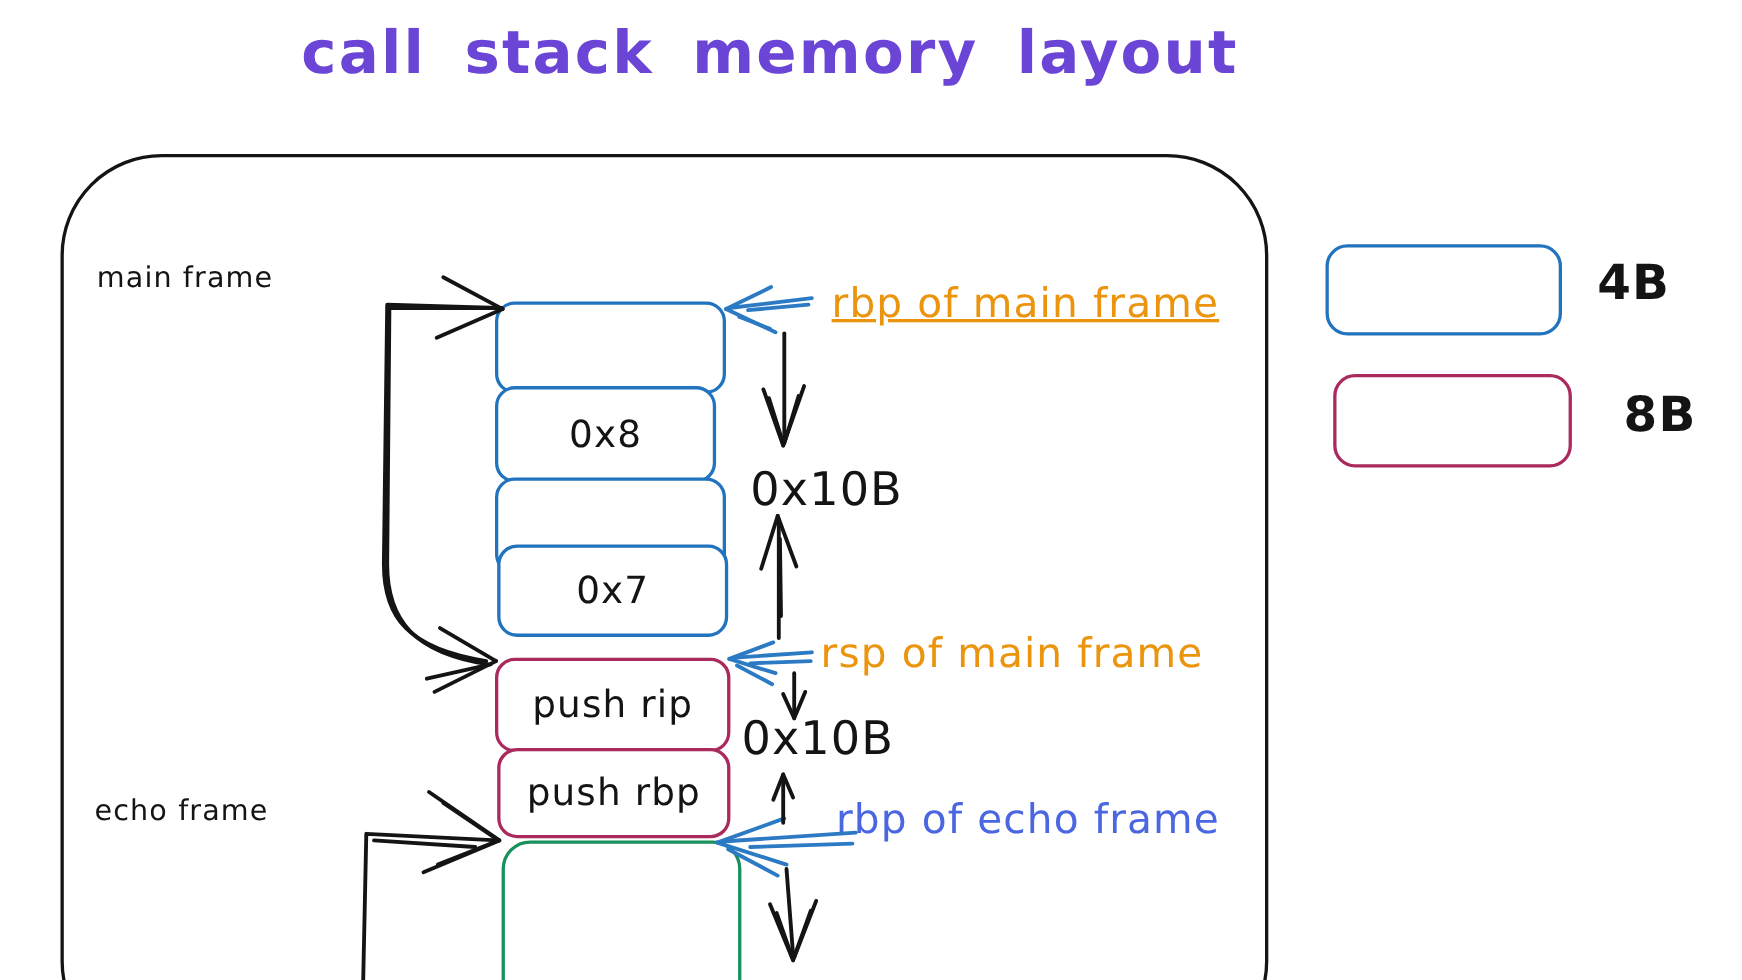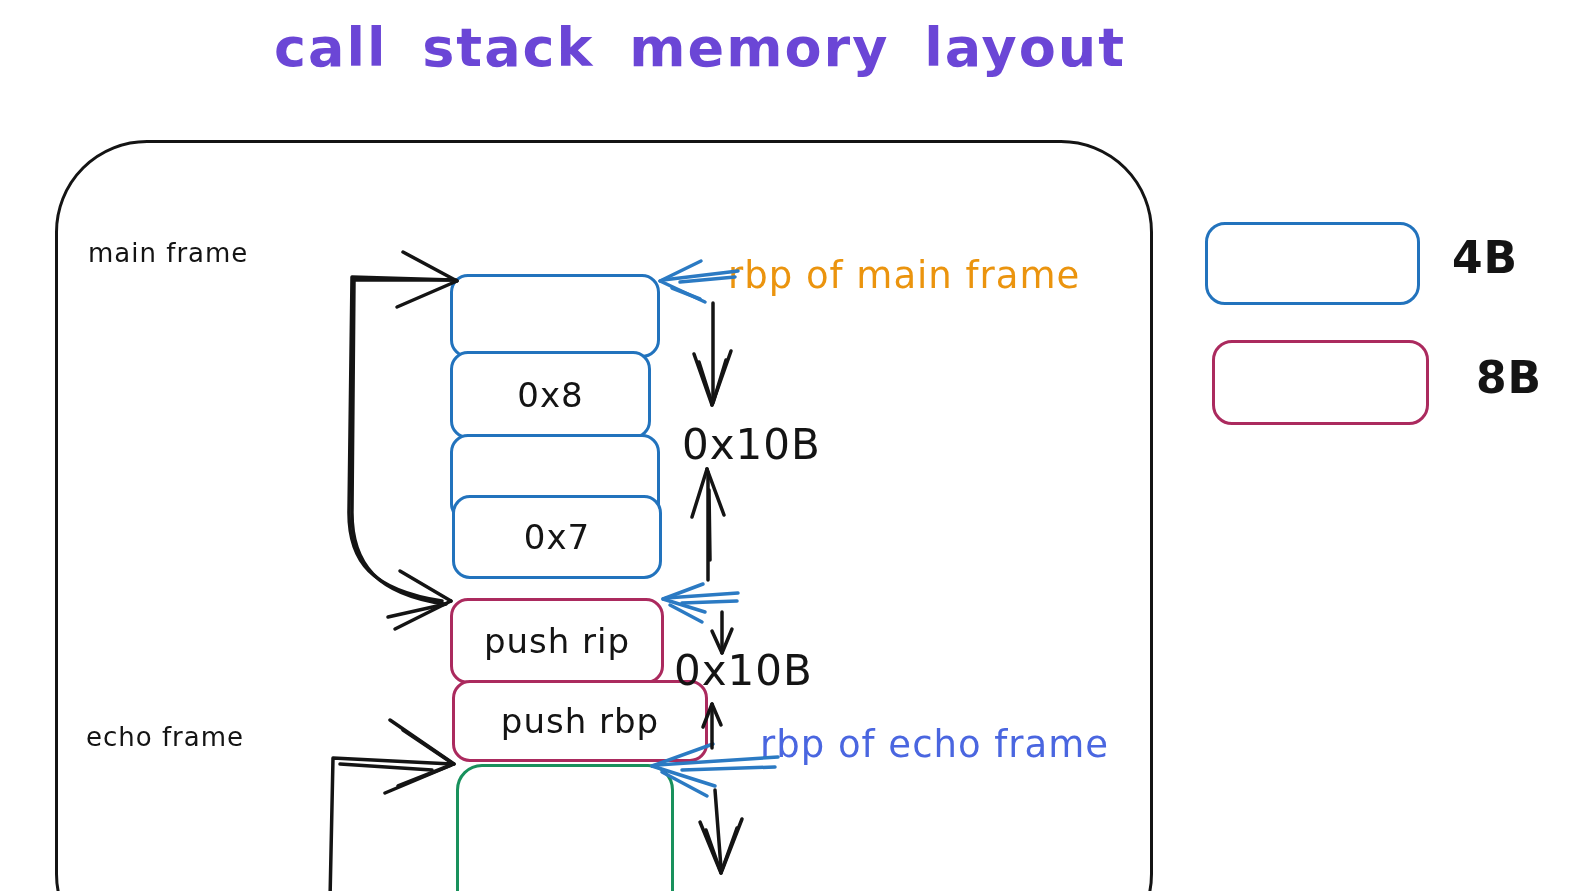--- a/index.html
+++ b/index.html
@@ -55,31 +55,32 @@
   </div>
   <div class="abs slot" style="left:450px;top:434px;width:210px;height:88px;">
     <span></span>
   </div>
   <div class="abs slot" style="left:452px;top:495px;width:210px;height:84px;">
     <span>0x7</span>
   </div>
   <div class="abs slot crimson" style="left:450px;top:598px;width:214px;height:86px;">
     <span>push rip</span>
   </div>
-  <div class="abs slot crimson" style="left:452px;top:680px;width:256px;height:82px;">
+  <div class="abs slot crimson" style="left:452px;top:680px;width:212px;height:82px;">
     <span>push rbp</span>
   </div>
   <div class="abs slot green" style="left:456px;top:764px;width:218px;height:230px;">
     <span></span>
   </div>
 
   <div class="abs frame-label" style="left:88px;top:238px;">main frame</div>
   <div class="abs frame-label" style="left:86px;top:722px;">echo frame</div>
 
-  <div class="abs ptr-label orange" style="left:728px;top:254px;">rbp of main frame</div>
+  <div class="abs ptr-label orange" style="left:756px;top:254px;text-decoration:underline;">rbp of main frame</div>
+  <div class="abs ptr-label orange" style="left:746px;top:572px;">rsp of main frame</div>
   <div class="abs ptr-label blueink" style="left:760px;top:723px;">rbp of echo frame</div>
 
   <div class="abs offset-label" style="left:682px;top:420px;">0x10B</div>
   <div class="abs offset-label" style="left:674px;top:646px;">0x10B</div>
 
   <div class="abs legend-box blue" style="left:1205px;top:222px;width:215px;height:83px;"></div>
   <div class="abs legend-label" style="left:1452px;top:232px;text-align:right;">4B</div>
   <div class="abs legend-box crimson" style="left:1212px;top:340px;width:217px;height:85px;"></div>
   <div class="abs legend-label" style="left:1476px;top:352px;">8B</div>
 

